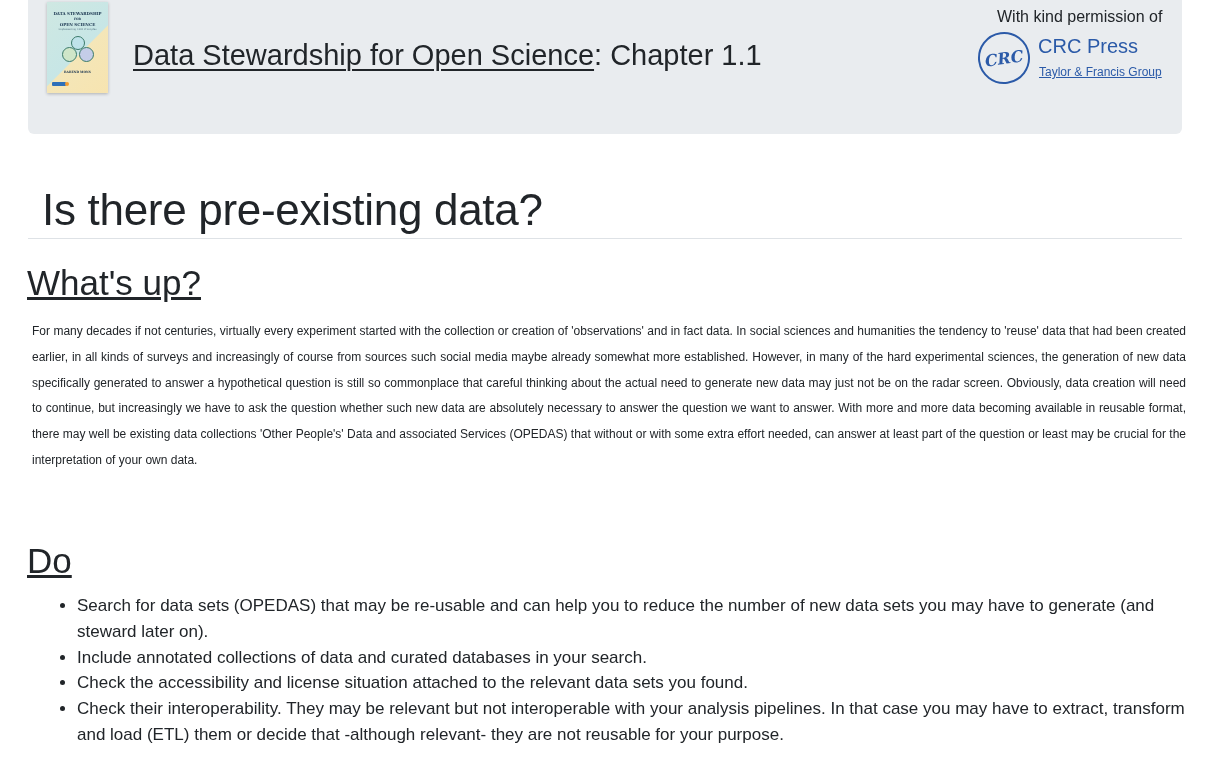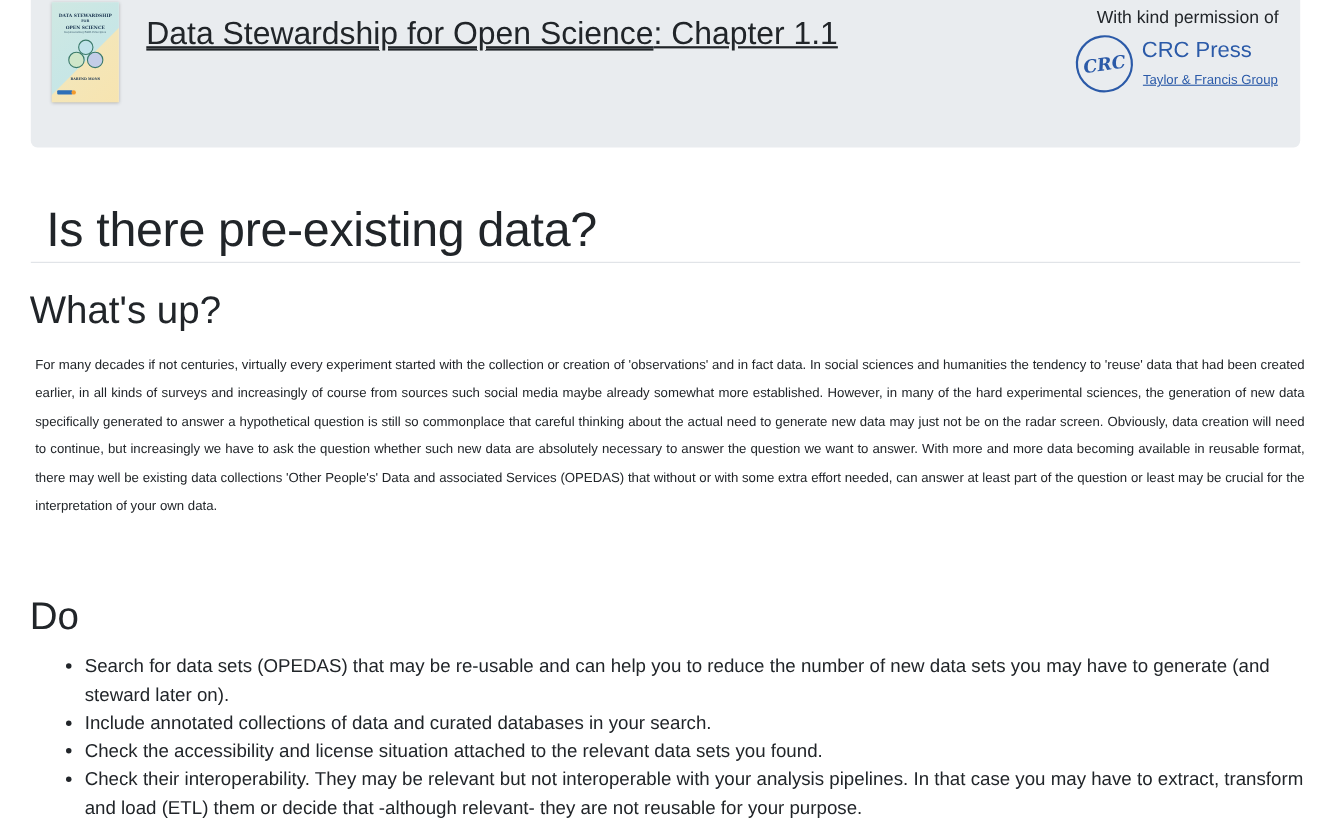--- a/index.html
+++ b/index.html
@@ -21,42 +21,42 @@
   .cover .ct { position: absolute; left: 0; width: 100%; text-align: center; font-family: "DejaVu Serif", serif; font-weight: bold; color: #1a3550; }
   .cover .c1 { top: 9px; font-size: 4px; }
   .cover .c2 { top: 15px; font-size: 3px; }
   .cover .c3 { top: 20px; font-size: 4px; }
   .cover .c4 { top: 26px; font-size: 2.5px; font-weight: normal; color:#4a6a7a;}
   .cover .circ { position: absolute; border-radius: 50%; border: 1px solid #3b7a6a; }
   .cover .auth { top: 68px; font-size: 3px; }
   .cover .bar { position: absolute; left: 5px; top: 80px; width: 14px; height: 4px; background: #2d6fb8; border-radius: 1px; }
   .cover .dot { position: absolute; left: 18px; top: 80px; width: 4px; height: 4px; background: #f29a2e; border-radius: 50%; }
   .title-line {
-    position: absolute; left: 105px; top: 15px; font-size: 29px; color: #212529; white-space: nowrap; text-decoration: underline;
+    position: absolute; left: 105px; top: 39px; font-size: 29px; color: #212529; white-space: nowrap;
   }
   .title-line a { color: #212529; text-decoration: underline; text-underline-offset: 4px; text-decoration-thickness: 2px; }
   .permission {
     position: absolute; left: 948px; top: 8px; font-size: 16px; color: #212529; margin-left: 21px;
   }
   .crc-logo { position: absolute; left: 950px; top: 32px; width: 190px; height: 58px; }
   .crc-circle {
     position: absolute; left: 0; top: 0; width: 52px; height: 52px; border: 2px solid #2b5aa8; border-radius: 50%;
     box-sizing: border-box; display: flex; align-items: center; justify-content: center;
     font-family: "DejaVu Serif", serif; font-style: italic; font-weight: bold; font-size: 16px; color: #2b5aa8;
     transform: rotate(-8deg);
   }
   .crc-name { position: absolute; left: 60px; top: 3px; font-size: 20px; color: #2b5aa8; white-space: nowrap; }
   .crc-sub { position: absolute; left: 61px; top: 33px; font-size: 12px; color: #2b5aa8; white-space: nowrap; text-decoration: underline; }
 
   h1 {
     position: absolute; left: 27px; top: 170px; margin: 15px; font-size: 44px; font-weight: 500; color: #212529;
     letter-spacing: -0.3px;
   }
   .rule { position: absolute; left: 28px; top: 238px; width: 1154px; height: 1px; background: #dee2e6; }
-  h2 { margin: 0; font-weight: 500; color: #212529; position: absolute; left: 27px; font-size: 35px; }
+  h2 { margin: 0; font-weight: 500; color: #212529; position: absolute; left: 27px; font-size: 35px; text-decoration: underline; }
   .h-whatsup { top: 263px; }
   .h-do { top: 541px; text-align: right; }
   .para {
     position: absolute; left: 28px; top: 315px; width: 1154px; margin: 4px;
     font-size: 12px; line-height: 25.8px; text-align: justify; color: #212529;
   }
   ul.do-list {
     position: absolute; left: 28px; top: 593px; width: 1154px; margin: 0; padding-left: 49px;
     font-size: 17px; line-height: 25.8px; color: #212529;
   }

